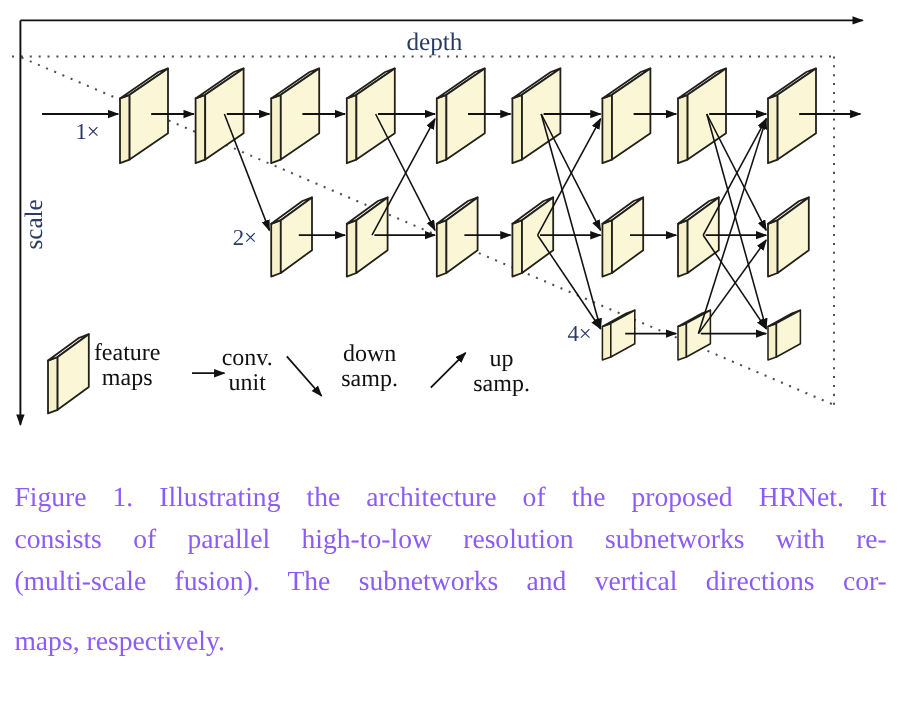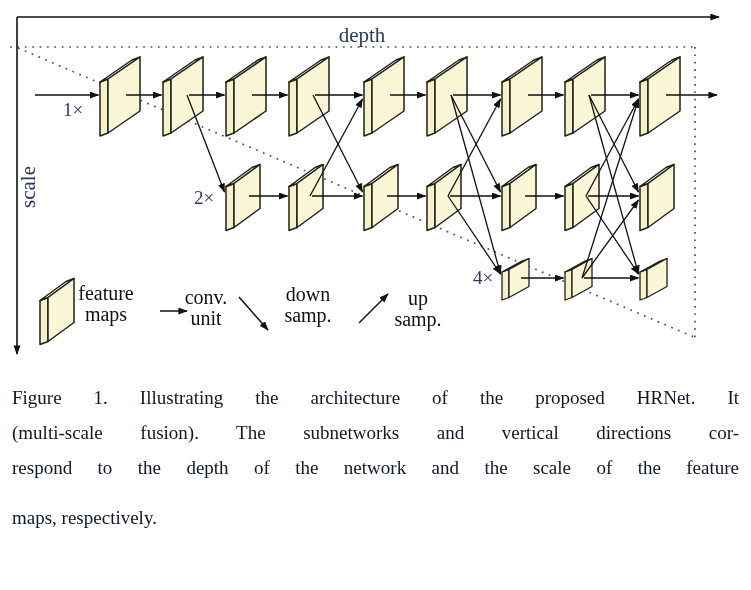--- a/index.html
+++ b/index.html
@@ -1,21 +1,21 @@
 <!DOCTYPE html>
 <html><head>
 <meta charset="utf-8">
 <style>
   html,body{margin:0;padding:0;background:#ffffff;}
   body{width:751px;height:590px;overflow:hidden;position:relative;
        font-family:"Liberation Serif",serif;}
   #stage{position:absolute;left:0;top:0;width:751px;height:590px;background:#fff;}
   #diagram{position:absolute;left:0;top:0;}
-  .caption{position:absolute;left:12px;top:380px;width:727px;
-           font-size:19px;line-height:35px;color:#0f172a;}
+  .caption{position:absolute;left:12px;top:397px;width:727px;
+           font-size:23px;line-height:35px;color:#8b5cf6;}
   .cap-line{text-align:justify;text-align-last:justify;white-space:normal;}
   .cap-line.last{text-align-last:left;margin-top:15px;}
 </style>
 </head>
 <body>
 
 <div id="stage">
   <svg id="diagram" width="751" height="377" viewBox="0 0 751 377">
       <defs>
         <marker id="arr" markerWidth="10" markerHeight="8" refX="8.6" refY="3.5" orient="auto" markerUnits="userSpaceOnUse">
@@ -173,17 +173,17 @@
         <text x="308" y="301" fill="#111111" font-size="20" text-anchor="middle" font-family="&quot;Liberation Serif&quot;,serif">down</text>
         <text x="308" y="322" fill="#111111" font-size="20" text-anchor="middle" font-family="&quot;Liberation Serif&quot;,serif">samp.</text>
         <line x1="359" y1="323" x2="388" y2="294" stroke="#111111" stroke-width="1.5" marker-end="url(#arr)" stroke-dasharray=""></line>
         <text x="418" y="305" fill="#111111" font-size="20" text-anchor="middle" font-family="&quot;Liberation Serif&quot;,serif">up</text>
         <text x="418" y="326" fill="#111111" font-size="20" text-anchor="middle" font-family="&quot;Liberation Serif&quot;,serif">samp.</text>
       </g>
     </svg>
 
   <div class="caption">
     <div class="cap-line">Figure 1. Illustrating the architecture of the proposed HRNet. It</div>
+    <div class="cap-line">consists of parallel high-to-low resolution subnetworks with re-</div>
     <div class="cap-line">(multi-scale fusion). The subnetworks and vertical directions cor-</div>
-    <div class="cap-line">respond to the depth of the network and the scale of the feature</div>
     <div class="cap-line last">maps, respectively.</div>
   </div>
 </div>
 
 </body></html>

